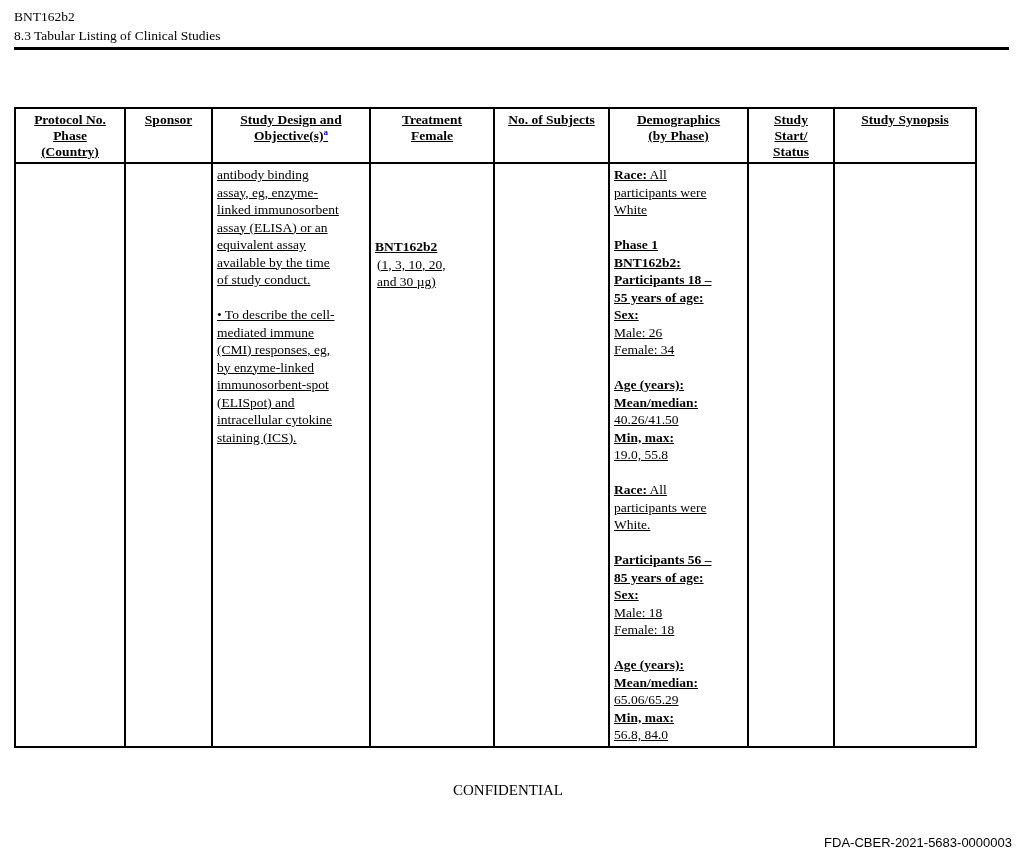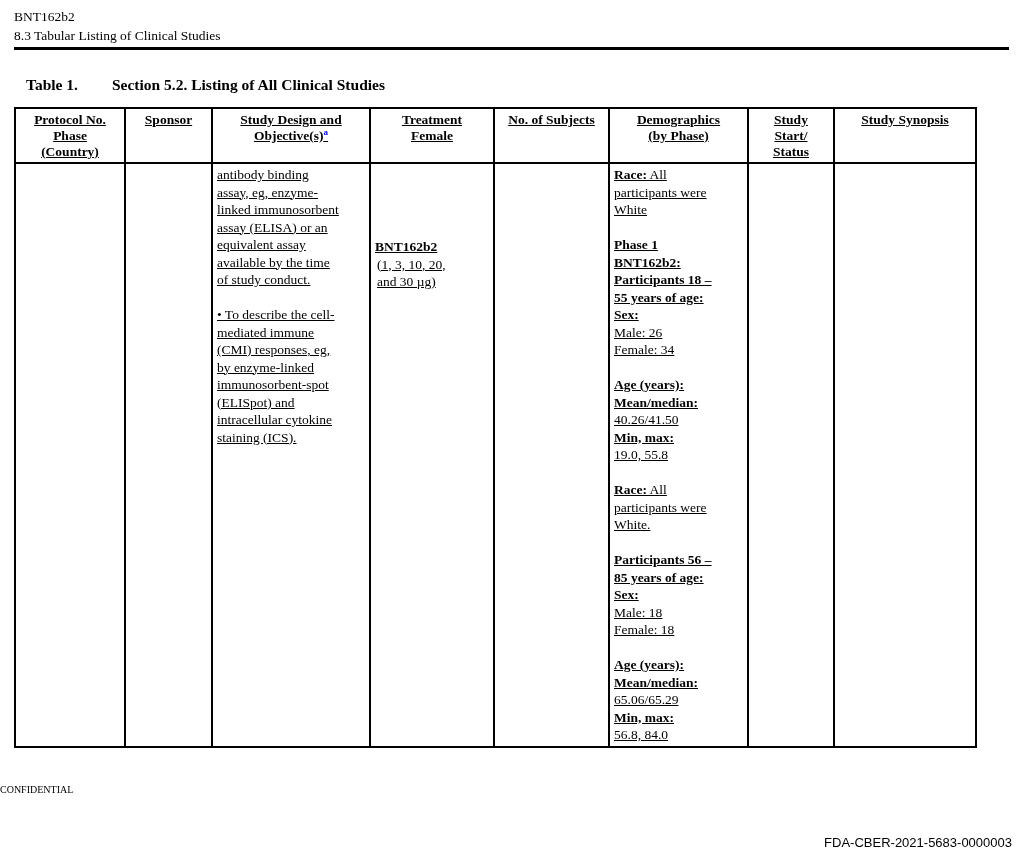--- a/index.html
+++ b/index.html
@@ -78,45 +78,42 @@
   }
   .treatment-block { margin-top: 72px; }
   .treatment-name { font-weight: bold; }
   .treatment-doses { white-space: pre-line; padding-left: 2px; }
 
   .footer-center {
     position: absolute;
     left: 0;
     top: 781px;
     width: 1016px;
-    text-align: left;
-    font-size: 10px;
+    text-align: center;
+    font-size: 15px;
     line-height: 18px;
   }
   .doc-id {
     position: absolute;
     right: 4px;
     top: 835px;
     font-family: "Liberation Sans", sans-serif;
     font-size: 13px;
   }
 </style>
 </head>
 <body>
 
 <div class="page">
 
   <div class="doc-header">
     <div>BNT162b2</div>
     <div>8.3 Tabular Listing of Clinical Studies</div>
   </div>
 
-  <div class="table-title">
-    <span>Table 1.</span><span class="title-text">Section 5.2. Listing of All Clinical Studies</span>
-  </div>
 
   <table class="studies">
     <colgroup>
       <col style="width:110px">
         <col style="width:87px">
         <col style="width:158px">
         <col style="width:124px">
       <col style="width:115px">
         <col style="width:139px">
         <col style="width:86px">

